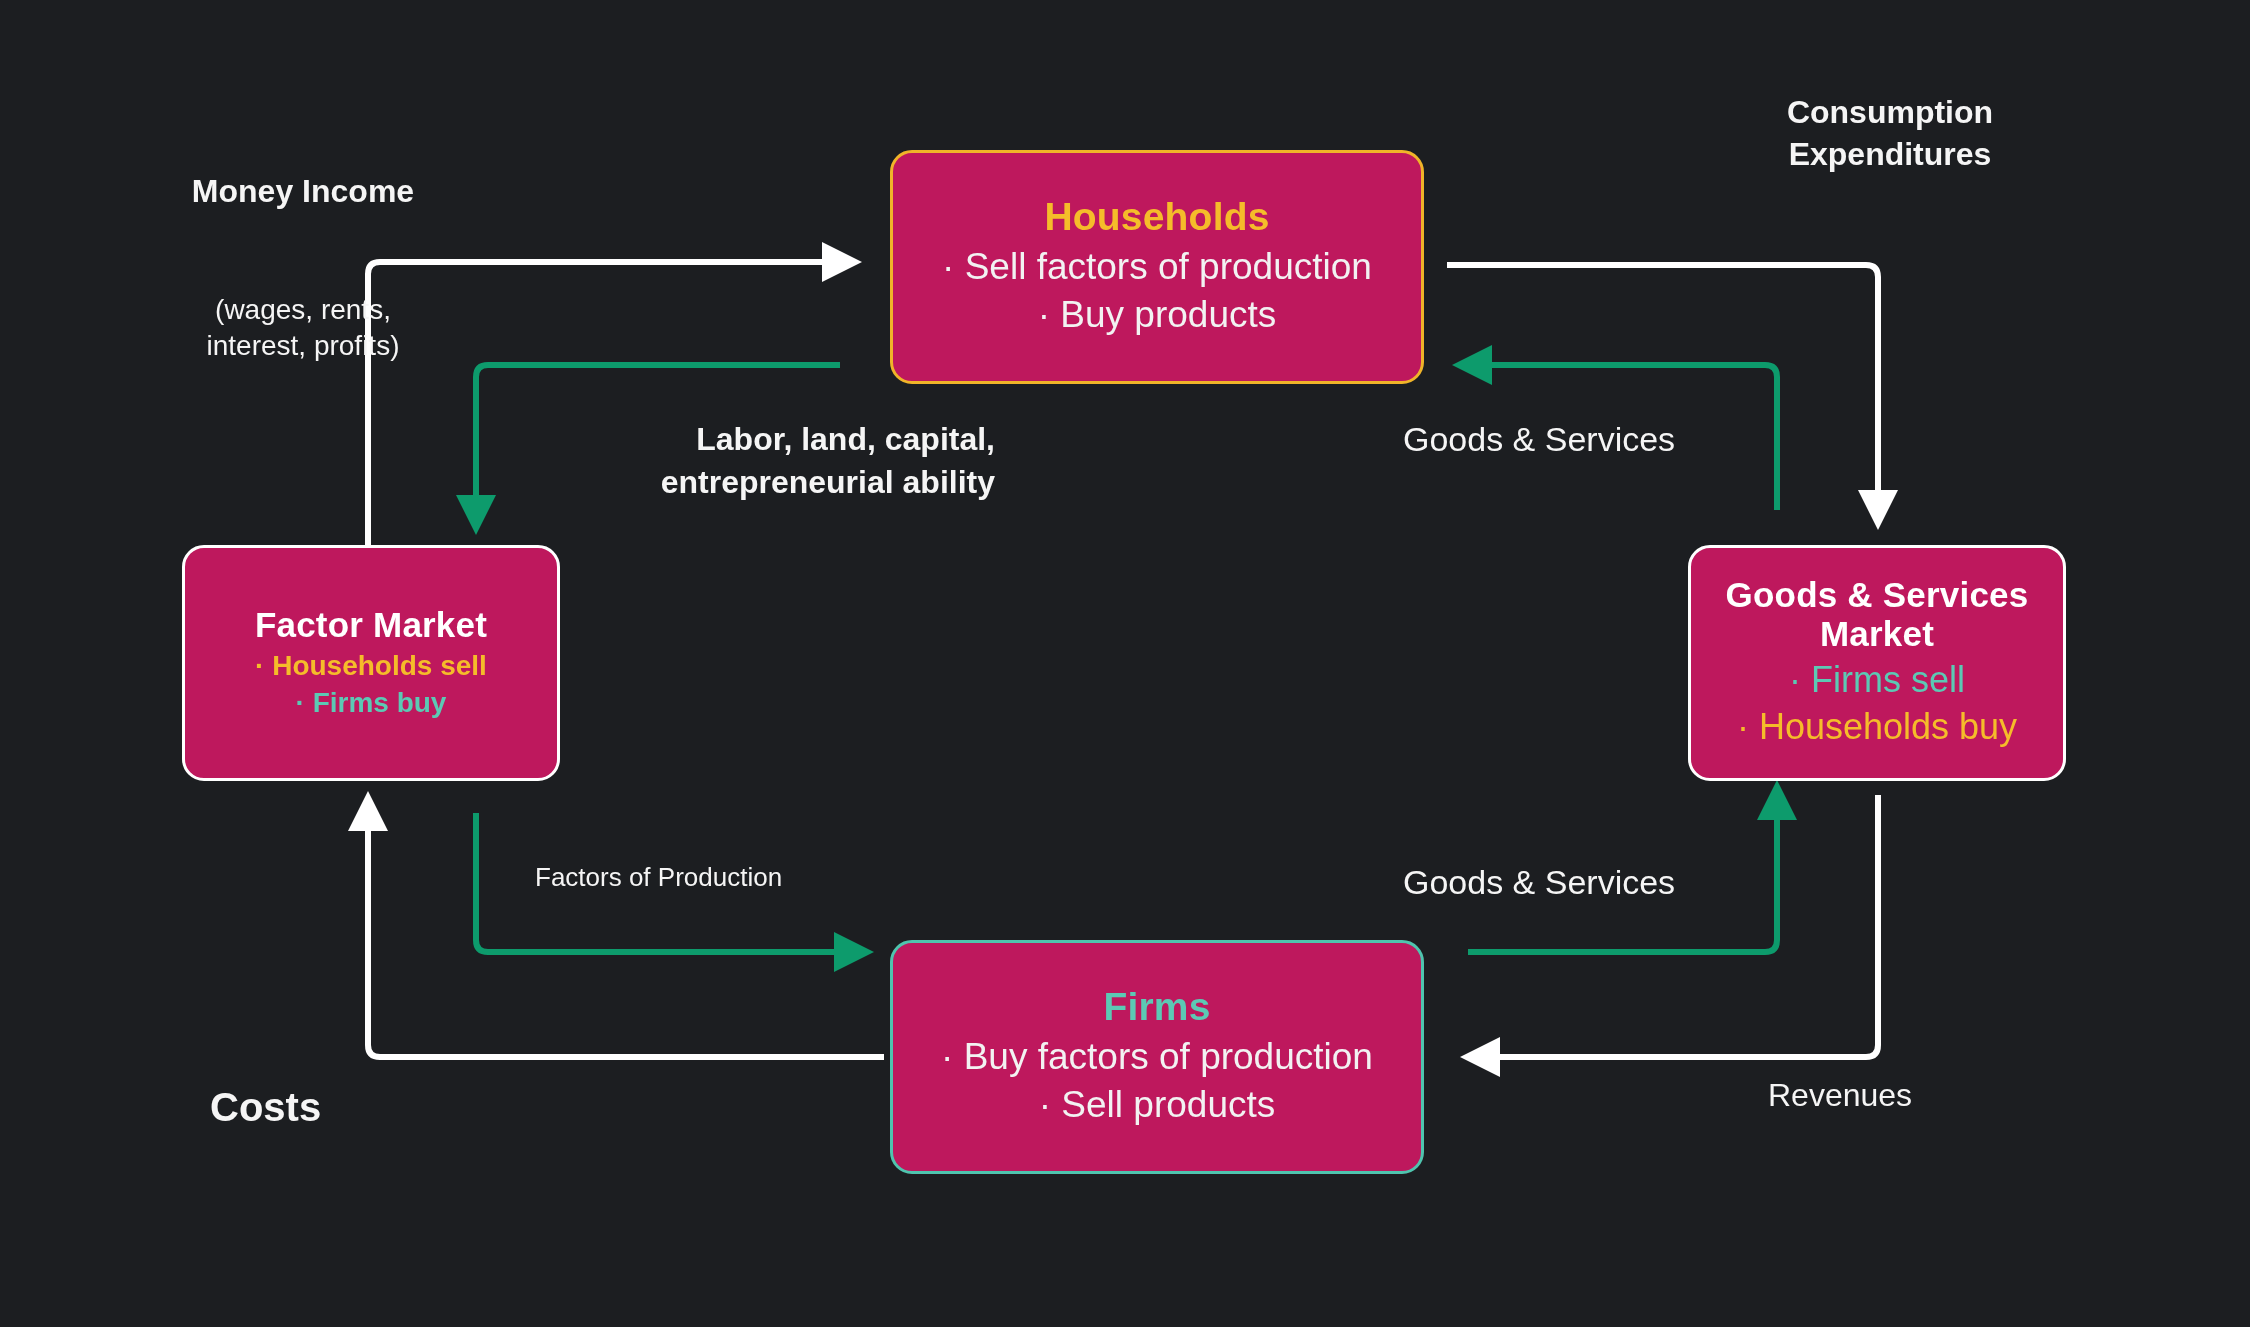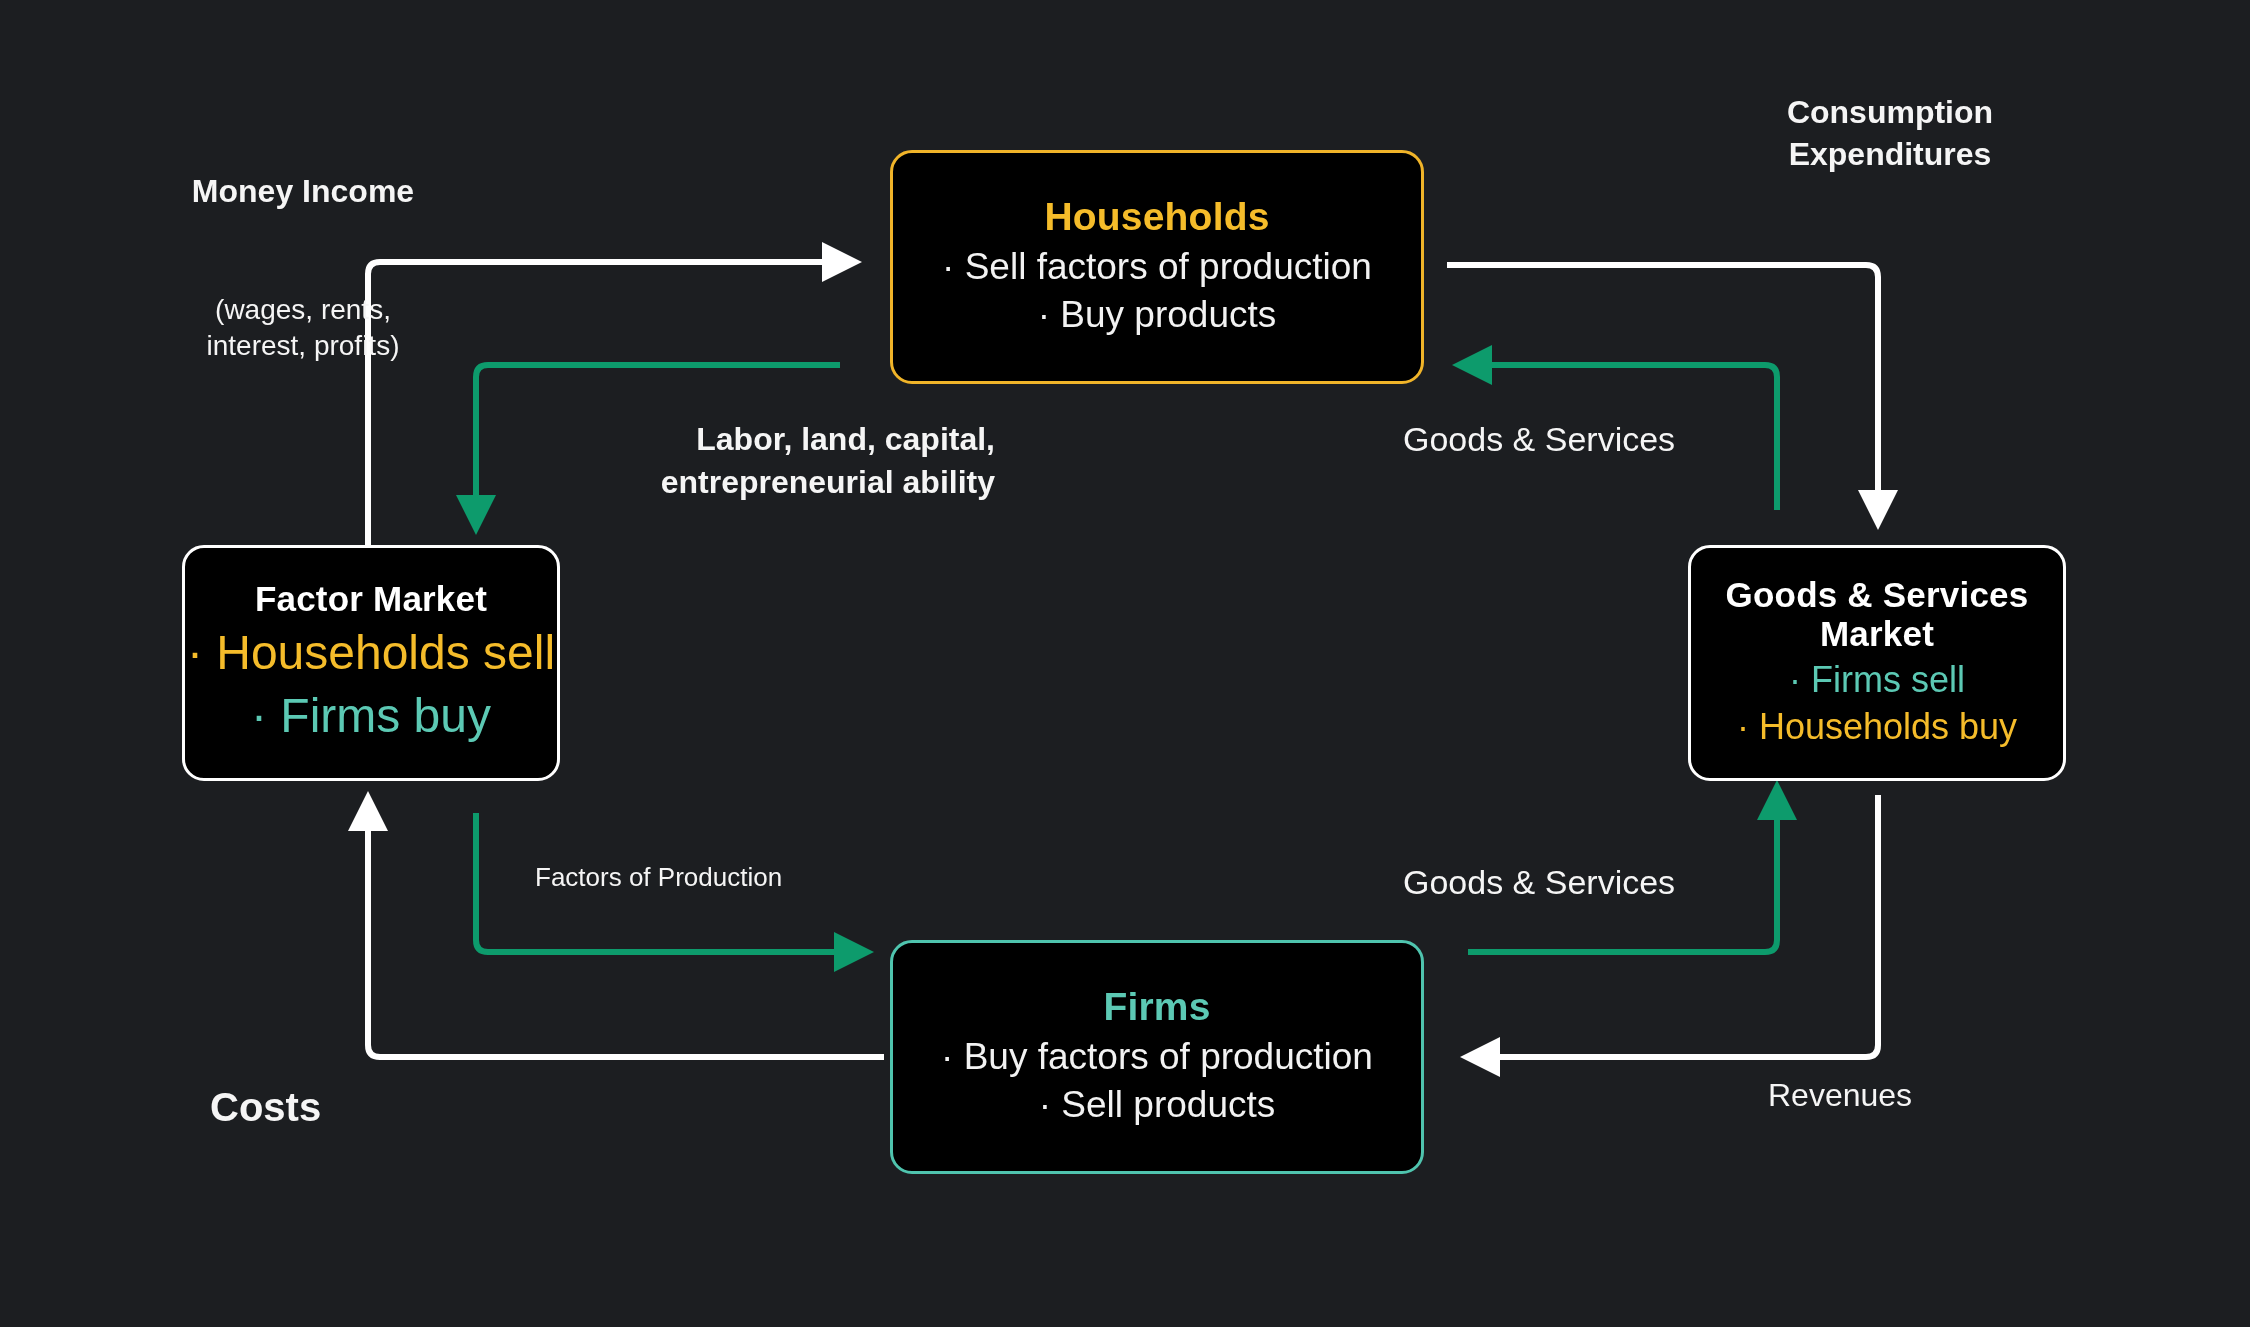--- a/index.html
+++ b/index.html
@@ -37,21 +37,21 @@
   .flow-green { stroke: #0d9b6c; }
   .head-white { fill: #ffffff; }
   .head-green { fill: #0d9b6c; }
 
   
   .node {
     position: absolute;
     box-sizing: border-box;
     border: 3px solid #ffffff;
     border-radius: 22px;
-    background: #000000;
+    background: #be185d;
     display: flex;
     flex-direction: column;
     align-items: center;
     justify-content: center;
     text-align: center;
     padding: 10px 18px;
   }
   .node .title {
     font-weight: bold;
     line-height: 1.12;
@@ -69,21 +69,21 @@
     border-color: #f0b429;
   }
   #node-households .title { color: #f5bc2a; font-size: 39px; }
   #node-households .line { color: #f2f2f2; font-size: 37px; font-weight: 300; }
 
   
   #node-factor-market {
     left: 182px; top: 545px; width: 378px; height: 236px;
   }
   #node-factor-market .title { color: #ffffff; font-size: 35px; }
-  #node-factor-market .line { font-size: 48px; font-weight: 400; }
+  #node-factor-market .line { font-size: 28px; font-weight: 700; }
 
   
   #node-goods-market {
     left: 1688px; top: 545px; width: 378px; height: 236px;
   }
   #node-goods-market .title { color: #ffffff; font-size: 35px; }
   #node-goods-market .line { font-size: 36px; font-weight: 300; }
 
   
   #node-firms {

